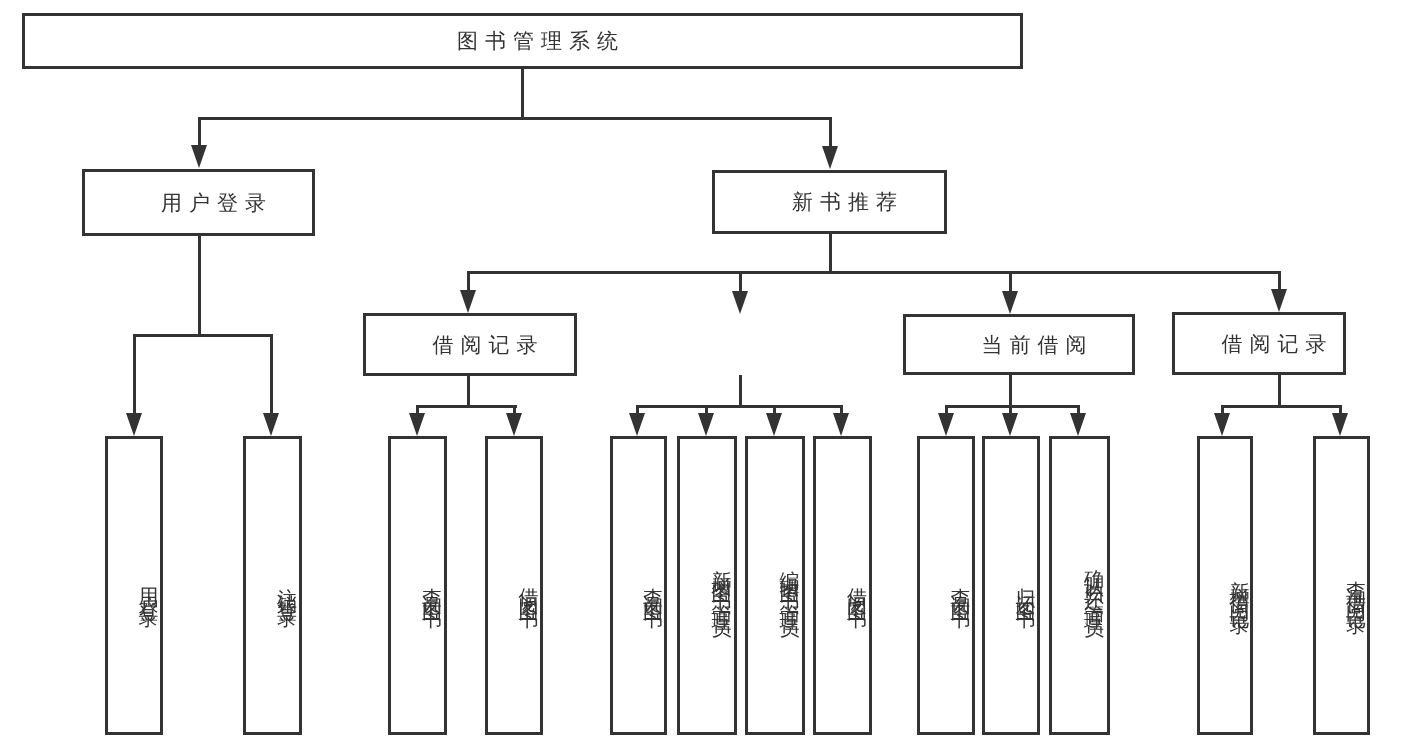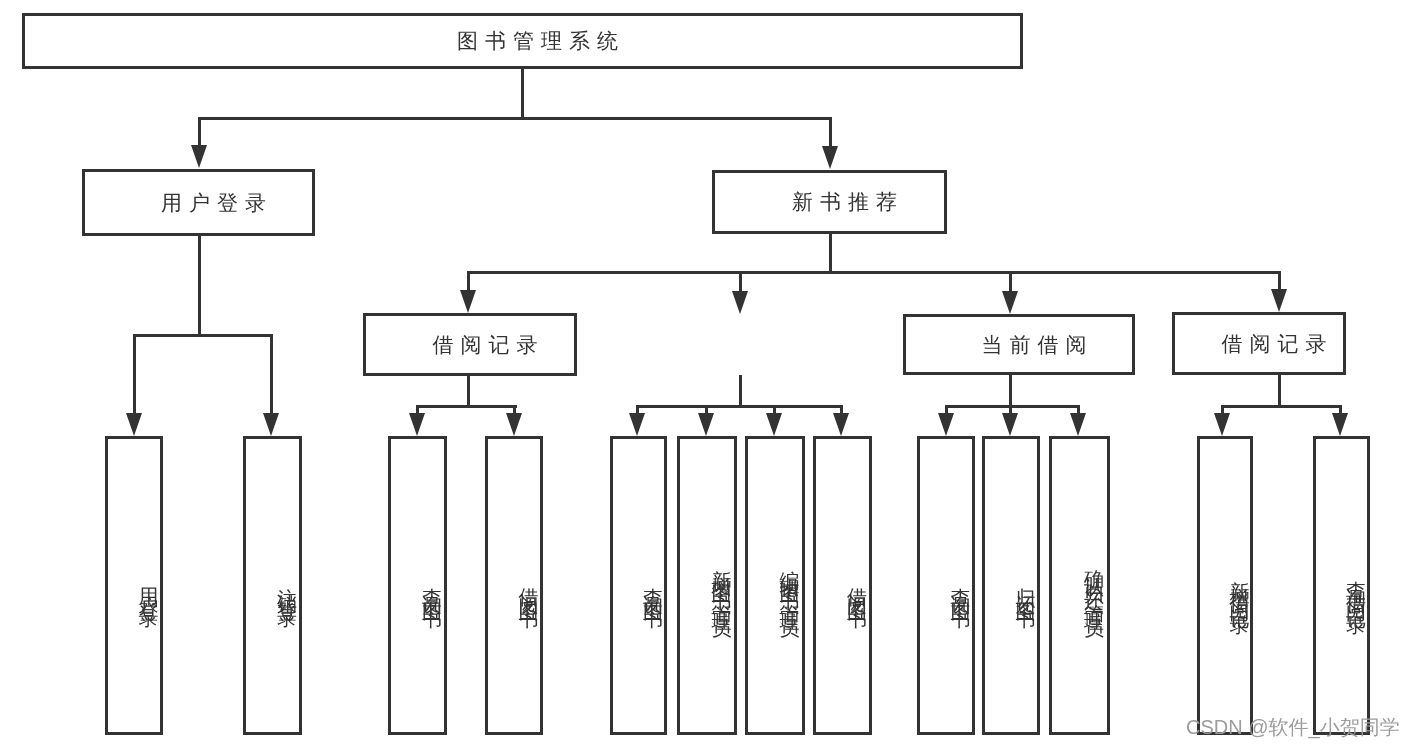--- a/index.html
+++ b/index.html
@@ -179,15 +179,14 @@
   <div class="vl" style="left:1077px; top:405px; height:12px;"></div>
   <div class="ar" style="left:1070px; top:413px;"></div>
 
   <div class="vl" style="left:1278px; top:375px; height:32px;"></div>
   <div class="hl" style="left:1221px; top:405px; width:121px;"></div>
   <div class="vl" style="left:1221px; top:405px; height:12px;"></div>
   <div class="ar" style="left:1214px; top:413px;"></div>
   <div class="vl" style="left:1339px; top:405px; height:12px;"></div>
   <div class="ar" style="left:1332px; top:413px;"></div>
 
-  <div class="watermark">CSDN @软件_小贺同学</div>
 
 </div>
 
 </body></html>

